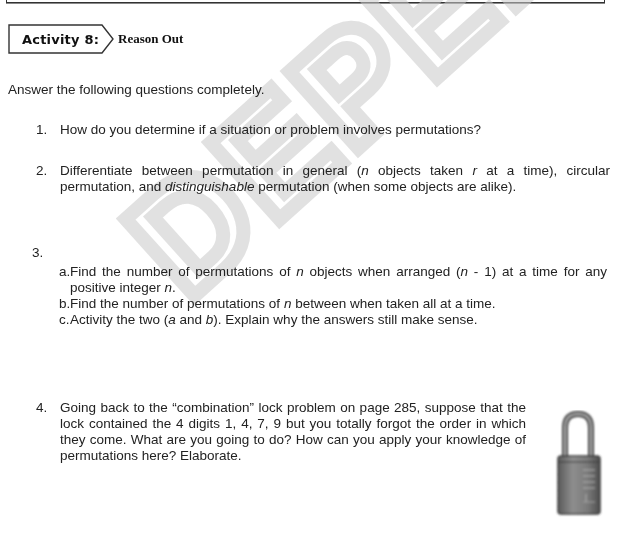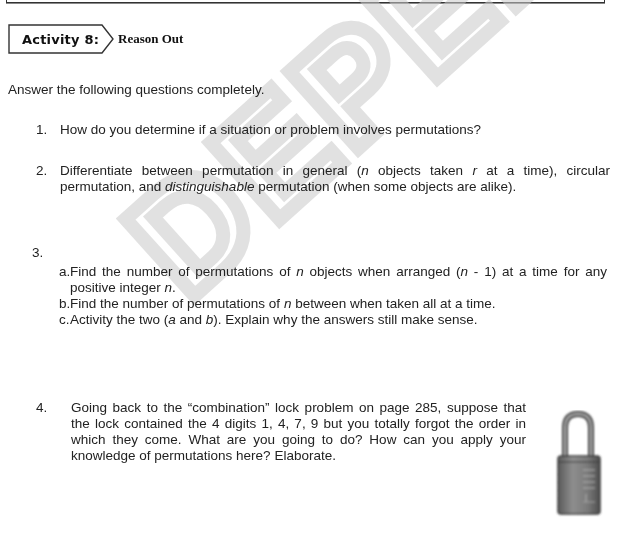--- a/index.html
+++ b/index.html
@@ -118,21 +118,21 @@
       position: absolute;
       left: 0;
       top: 0;
     }
     .sub-text {
       margin-left: 11px;
       text-align: justify;
       text-align-last: left;
     }
     .q4 { left: 36px; top: 400px; width: 490px; }
-    .q4 .q-text { margin-left: 35px; }
+    .q4 .q-text { margin-left: 24px; }
 
     .padlock {
       position: absolute;
       left: 553px;
       top: 410px;
       width: 52px;
       height: 110px;
     }
     i.it { font-style: italic; }
   </style>

